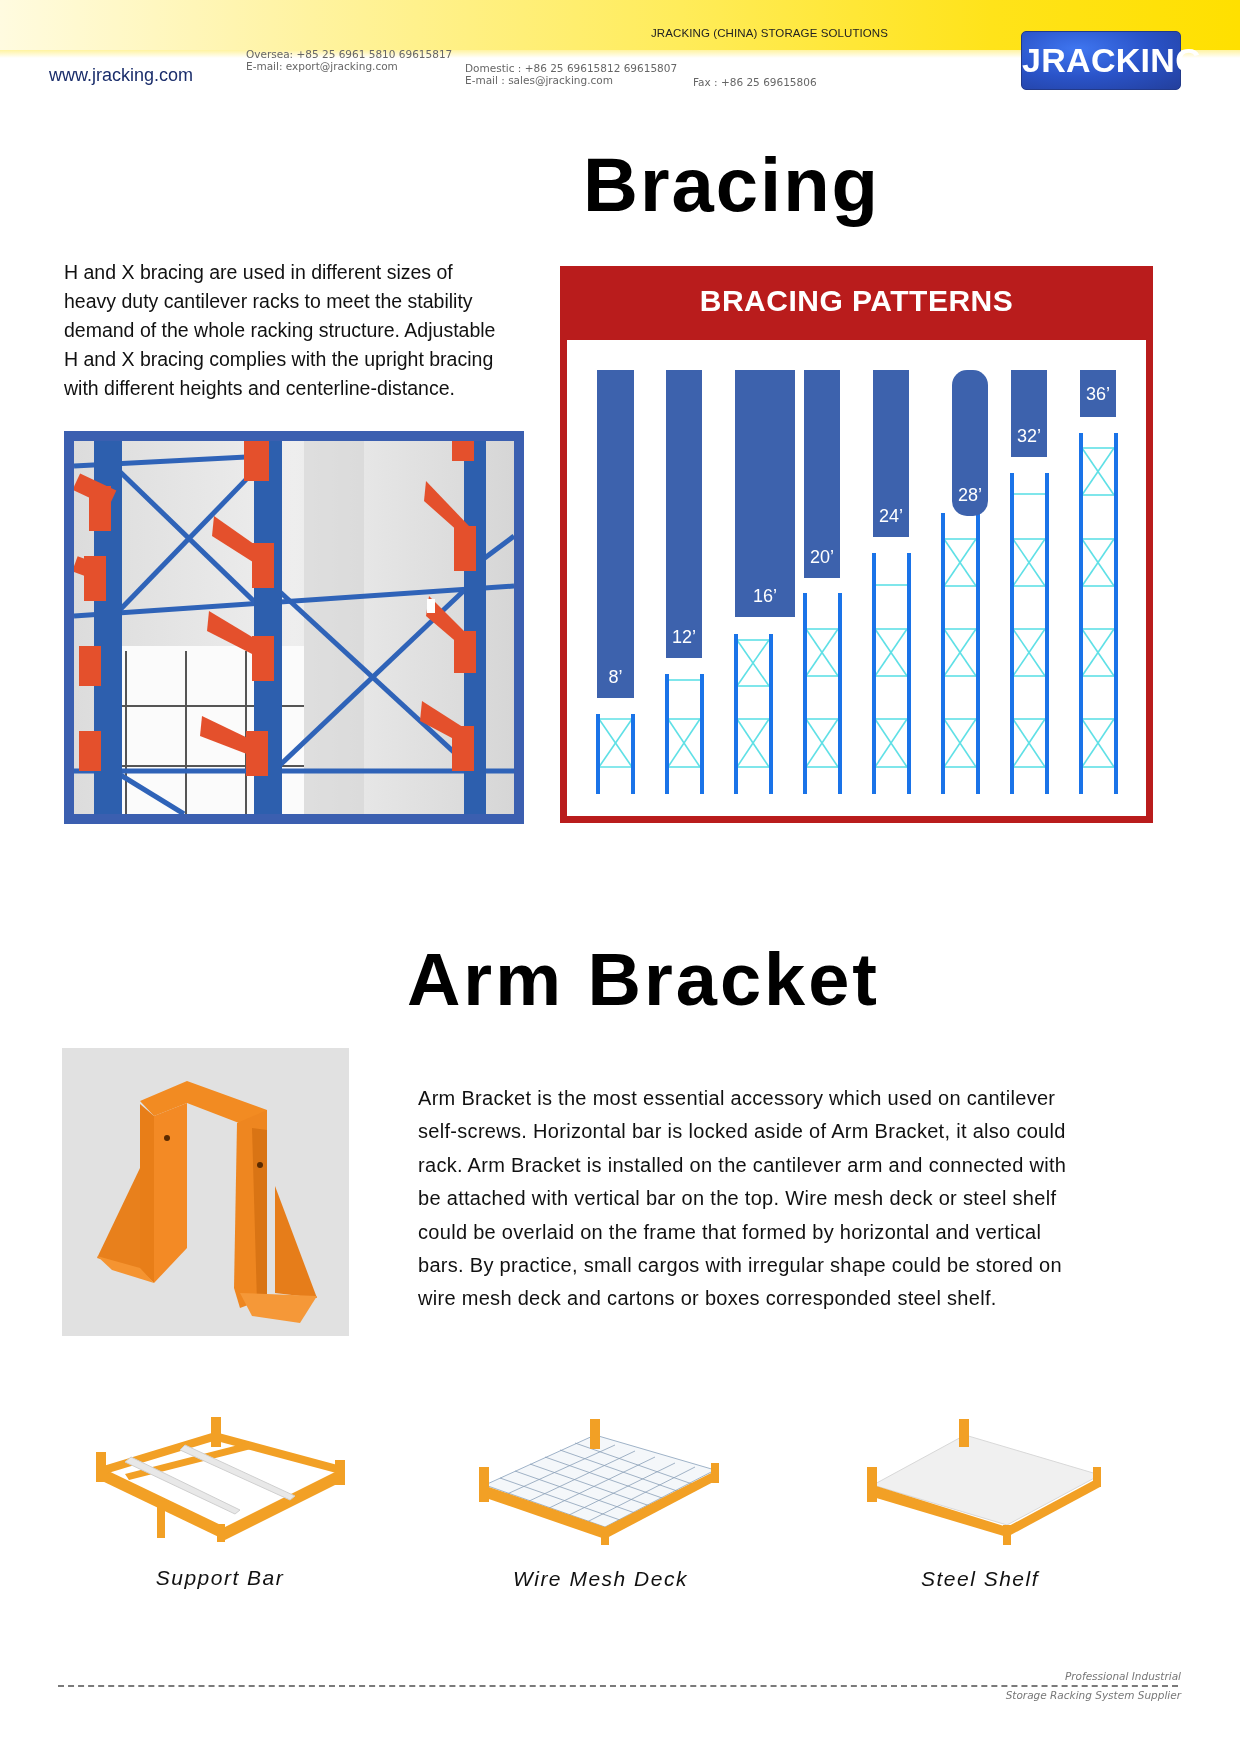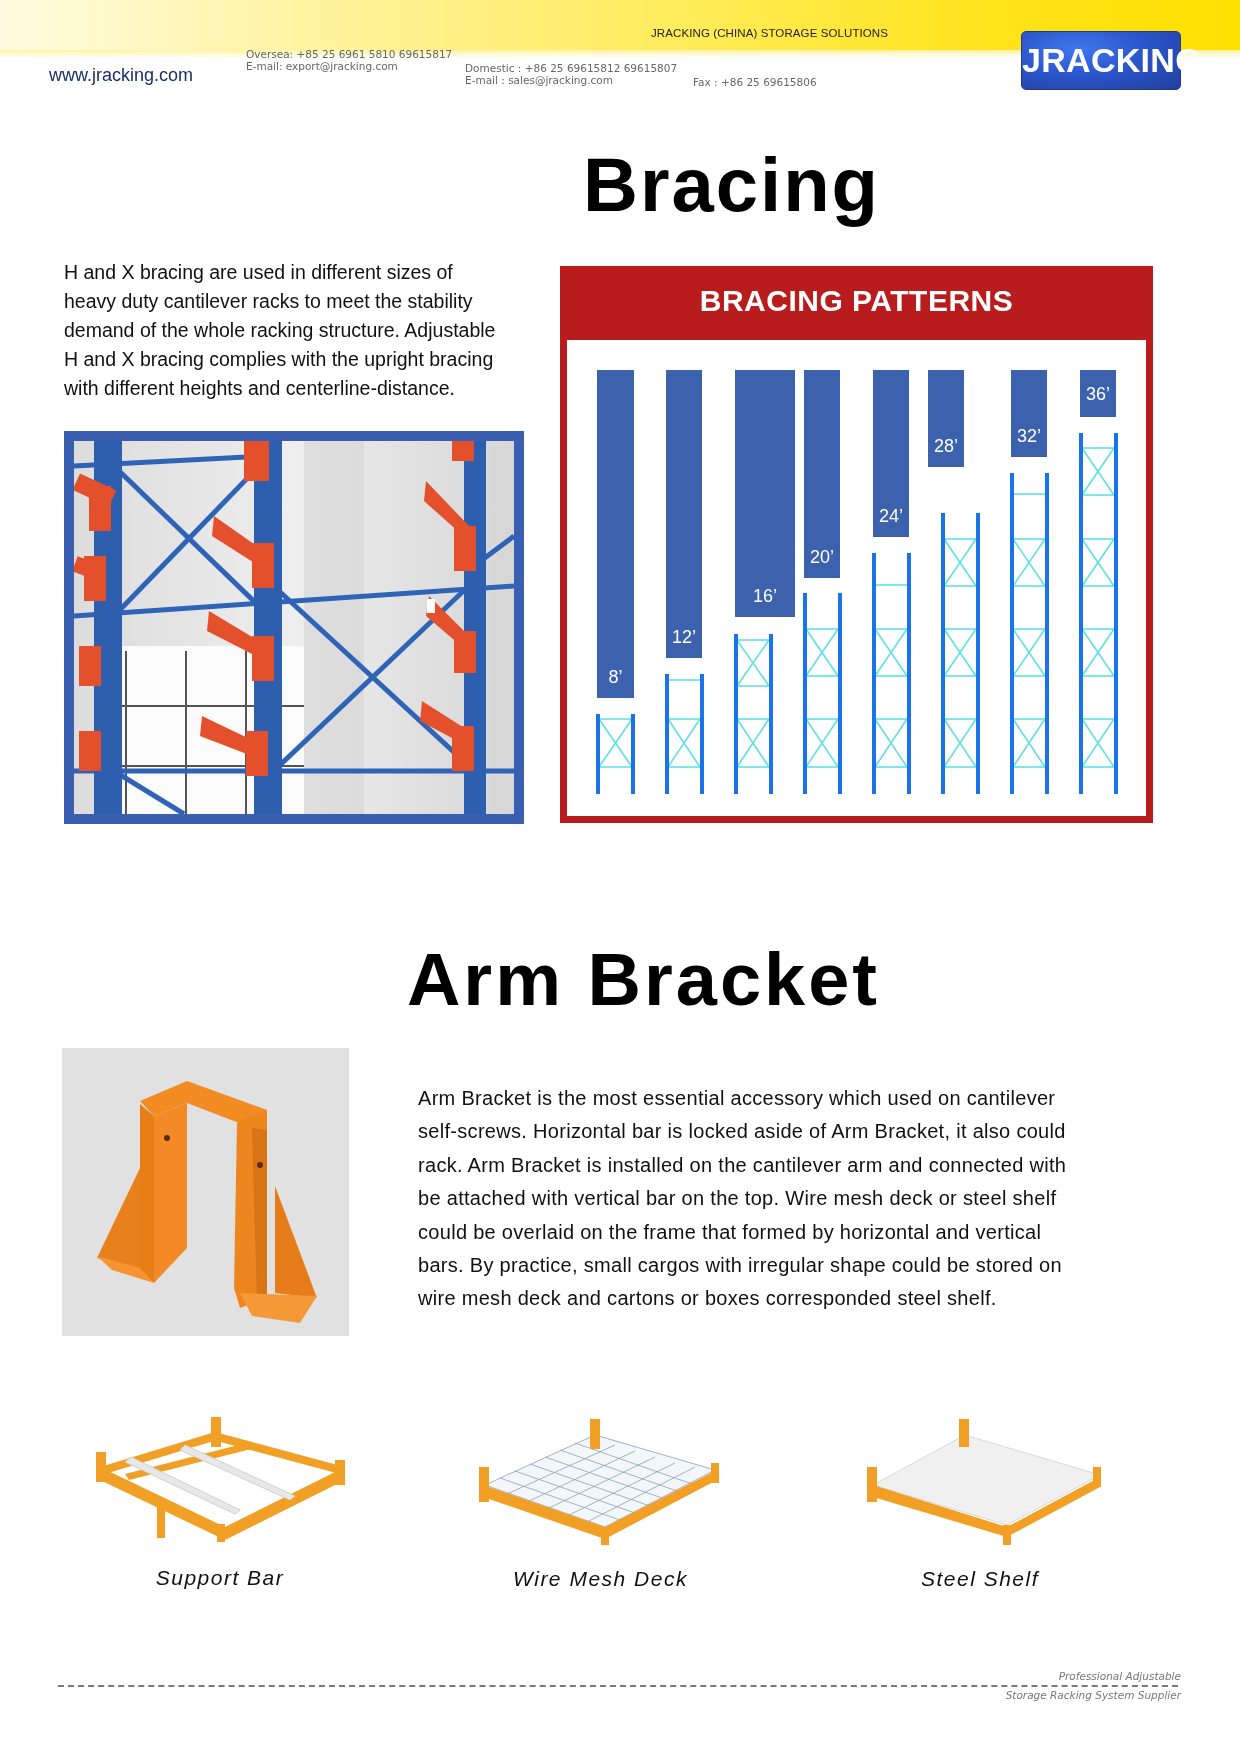--- a/index.html
+++ b/index.html
@@ -271,21 +271,21 @@
       </div>
     <div class="abs hbar" style="left:168px;top:30px;width:36px;height:247px;padding-left:24px;">
         <span>16’</span>
       </div>
     <div class="abs hbar" style="left:237px;top:30px;width:36px;height:208px;">
         <span>20’</span>
       </div>
     <div class="abs hbar" style="left:306px;top:30px;width:36px;height:167px;">
         <span>24’</span>
       </div>
-    <div class="abs hbar" style="left:361px;top:30px;width:36px;height:97px;">
+    <div class="abs hbar" style="left:385px;top:30px;width:36px;height:146px;border-radius:15px;">
         <span>28’</span>
       </div>
     <div class="abs hbar" style="left:444px;top:30px;width:36px;height:87px;">
         <span>32’</span>
       </div>
     <div class="abs hbar" style="left:513px;top:30px;width:36px;height:47px;">
         <span style="bottom:12px;">36’</span>
       </div>
   </div>
 </div>
@@ -382,14 +382,14 @@
       <rect x="12" y="52" width="10" height="35"></rect>
       <rect x="104" y="4" width="10" height="28"></rect>
       <rect x="238" y="52" width="8" height="20"></rect>
       <rect x="148" y="110" width="8" height="20"></rect>
     </g>
   </svg>
 </div>
 <div class="abs acc-label" style="left:880px;top:1567px;width:200px;">Steel  Shelf</div>
 
 <div class="abs footer-line"></div>
-<div class="abs footer-txt" style="left:900px;top:1670px;width:281px;">Professional Adjustable</div>
+<div class="abs footer-txt" style="left:900px;top:1670px;width:281px;">Professional Industrial</div>
 <div class="abs footer-txt" style="left:900px;top:1689px;width:281px;">Storage Racking System Supplier</div>
 
 </body></html>

